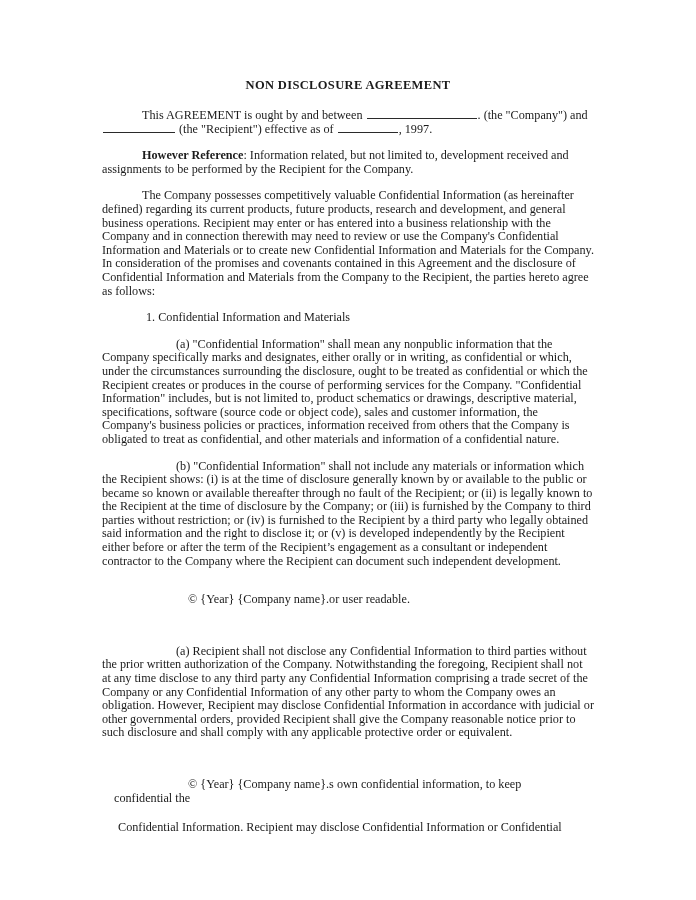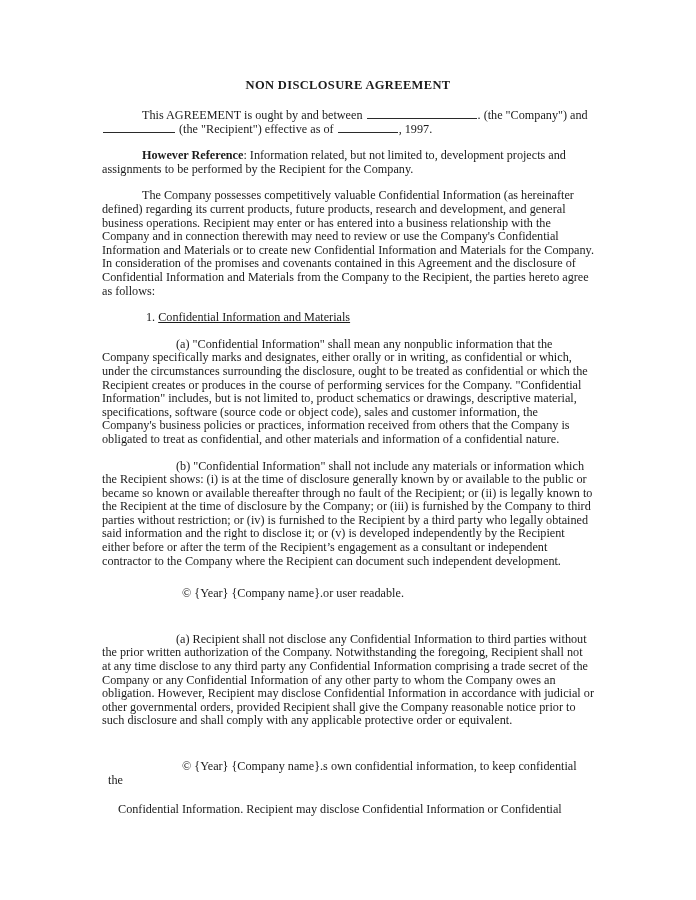--- a/index.html
+++ b/index.html
@@ -59,26 +59,25 @@
   .heading-line {
     margin: 0;
     font-size: 12.2px;
     line-height: 13.6px;
     padding-left: 44px;
   }
   .heading-line .num {
     text-decoration: none;
   }
   .heading-line .title-u {
-    text-decoration: underline;
     text-align: center;
   }
 
   .placeholder-line {
-    margin: 6px;
+    margin: 12px;
     font-size: 12.2px;
     line-height: 13.6px;
     text-indent: 74px;
   }
   .placeholder-cont {
     margin: 16px;
     font-size: 12.2px;
     line-height: 13.6px;
     text-indent: 0;
   }
@@ -103,21 +102,21 @@
   <div class="content">
 
     <h1 class="doc-title">NON DISCLOSURE AGREEMENT</h1>
 
     <p class="para indent-first"><span>This AGREEMENT is ought by and between</span> <span class="blank-fill fill-long"></span><span>. (the "Company") and</span>
       <span class="blank-fill fill-mid"></span> <span>(the "Recipient") effective as of</span>
       <span class="blank-fill fill-short"></span><span>, 1997.</span></p>
 
     <div class="gap-md"></div>
 
-    <p class="para indent-first"><span class="bold">However Reference</span><span>: Information related, but not limited to, development projects and assignments to be performed by the Recipient for the Company.</span></p>
+    <p class="para indent-first"><span class="bold">However Reference</span><span>: Information related, but not limited to, development received and assignments to be performed by the Recipient for the Company.</span></p>
 
     <div class="gap-md"></div>
 
     <p class="para indent-first">The Company possesses competitively valuable Confidential Information (as hereinafter defined) regarding its current products, future products, research and development, and general business operations. Recipient may enter or has entered into a business relationship with the Company and in connection therewith may need to review or use the Company's Confidential Information and Materials or to create new Confidential Information and Materials for the Company.  In consideration of the promises and covenants contained in this Agreement and the disclosure of Confidential Information and Materials from the Company to the Recipient, the parties hereto agree as follows:</p>
 
     <div class="gap-md"></div>
 
     <p class="heading-line"><span class="num">1.</span> <span class="title-u">Confidential Information and Materials</span></p>
 
     <div class="gap-md"></div>

